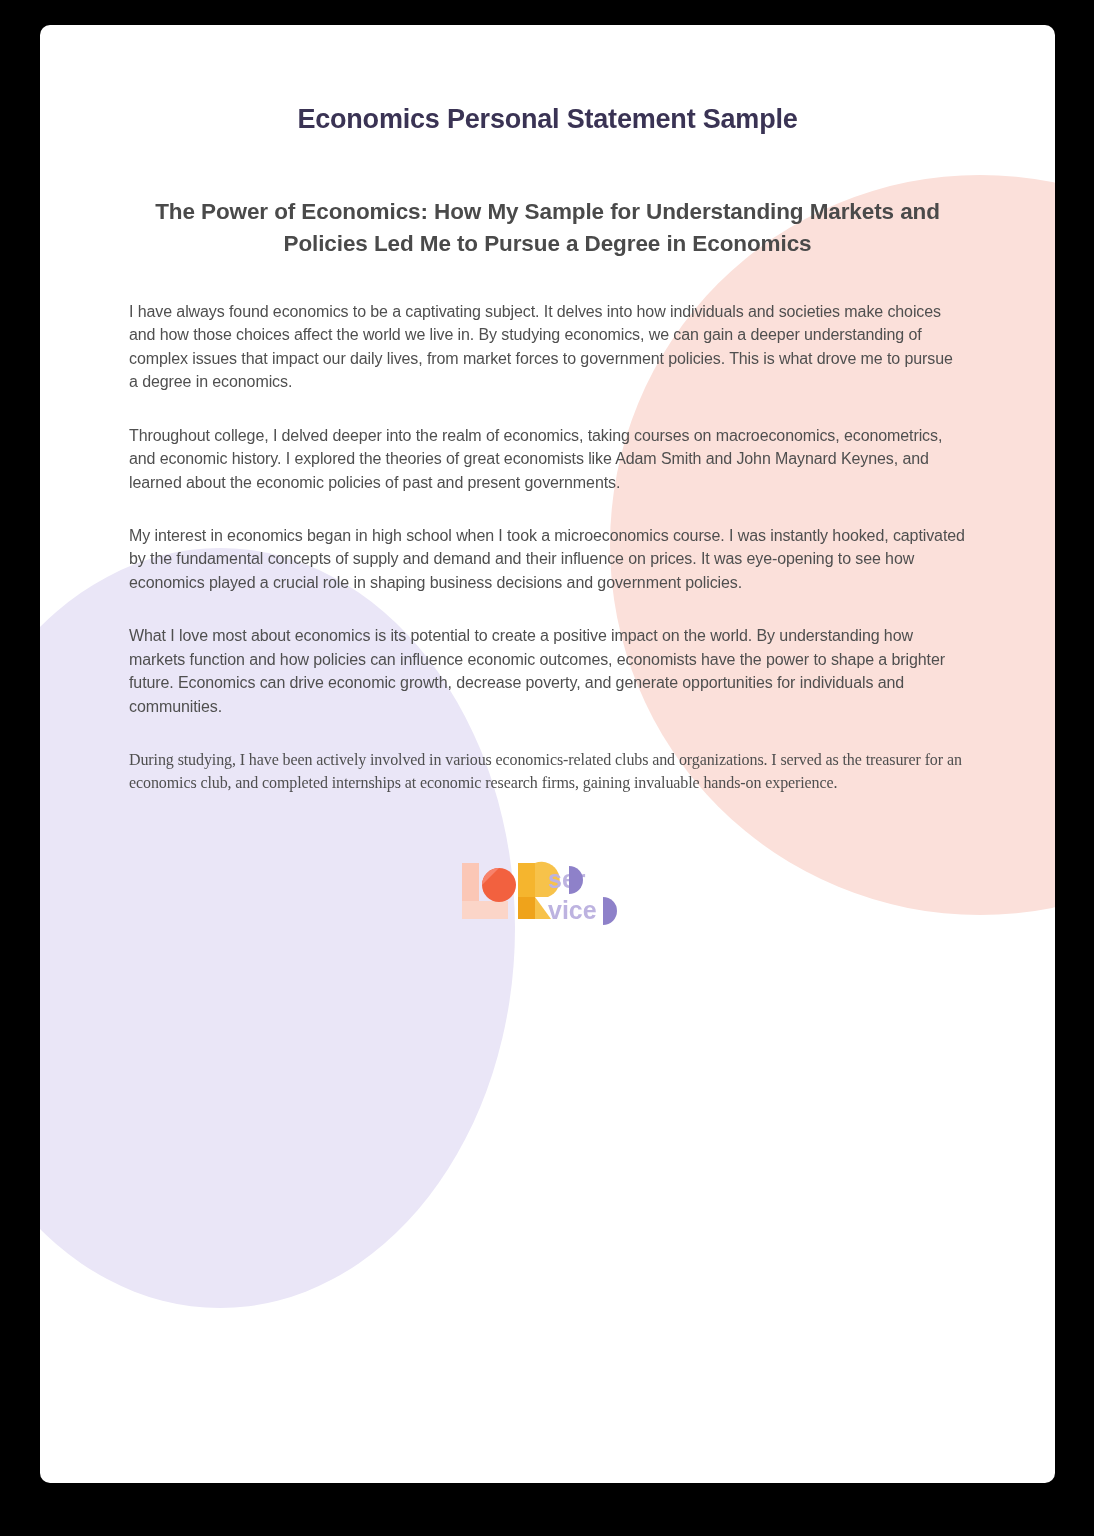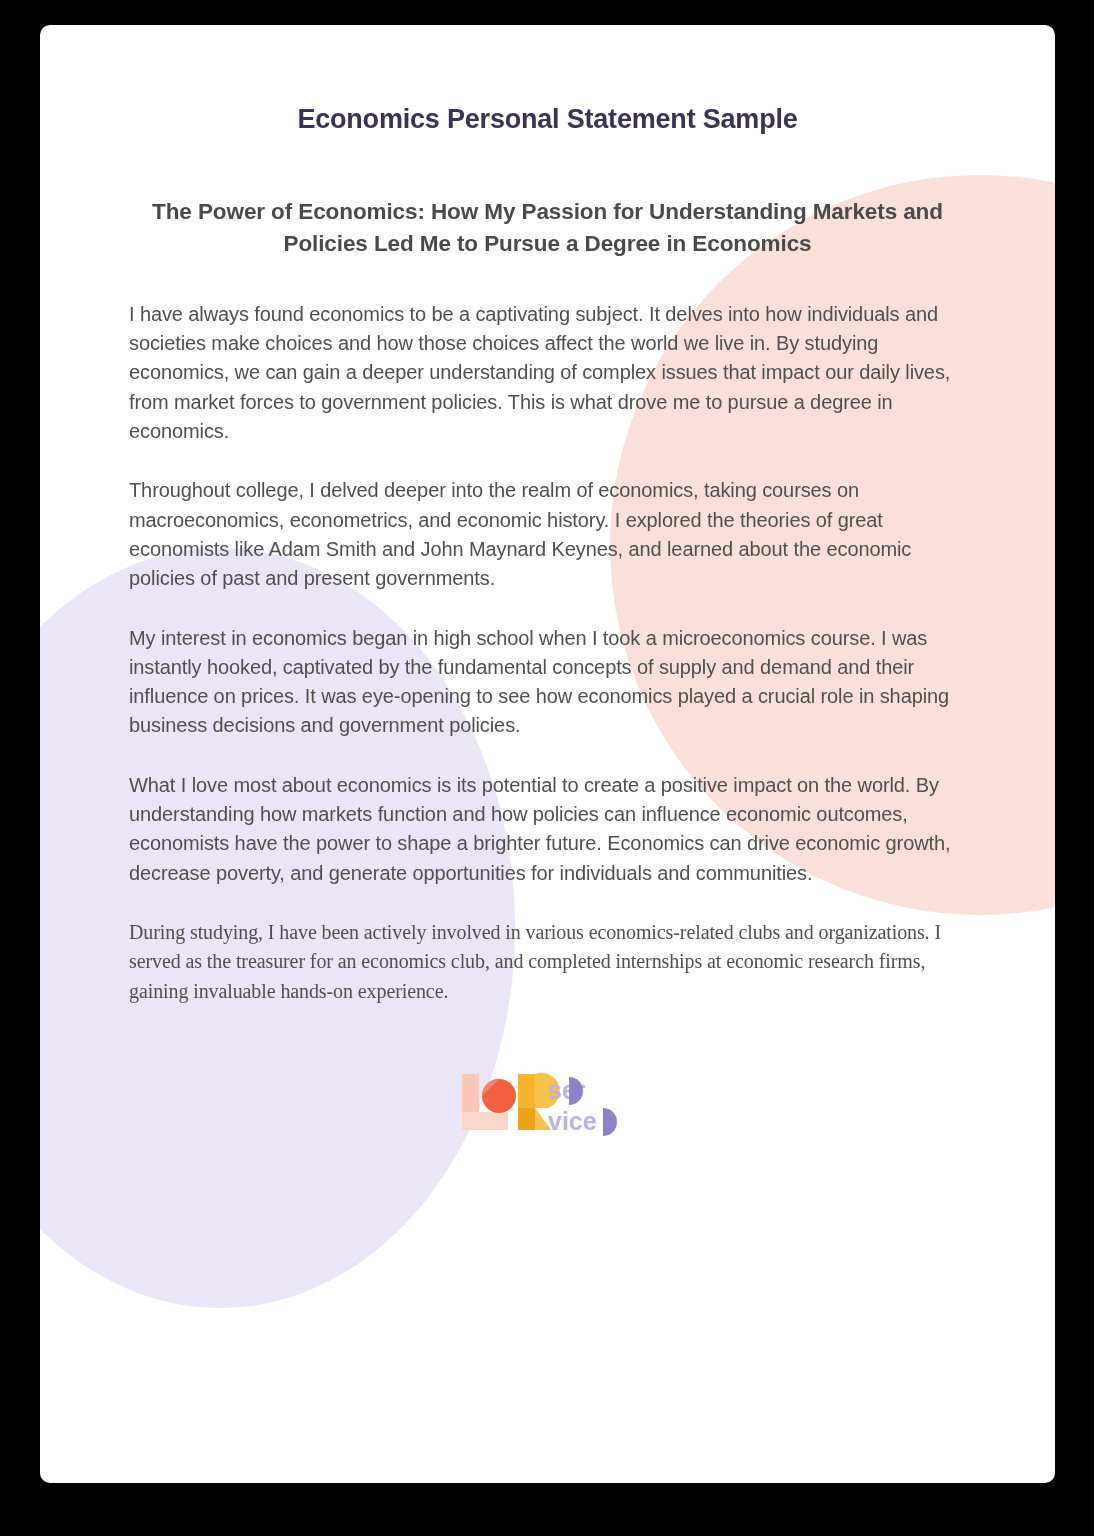--- a/index.html
+++ b/index.html
@@ -95,21 +95,21 @@
   }
 
   .body-block {
     margin: 0;
     padding: 0 90px 0 89px;
     padding-top: 40px;
   }
 
   .para {
     color: #4F4F4F;
-    font-size: 20px;
+    font-size: 16px;
     line-height: 1.465;
     margin: 0 0 30px 0;
     letter-spacing: -0.1px;
   }
   .para:last-child { margin-bottom: 0; font-family: Liberation Serif, serif; }
 
   
   .logo-wrap {
     position: relative;
     z-index: 3;
@@ -142,21 +142,21 @@
 
   <div class="page">
 
     <div class="blob blob-pink"></div>
     <div class="blob blob-purple"></div>
 
     <div class="content">
 
       <h1 class="doc-title">Economics Personal Statement Sample</h1>
 
-      <h2 class="doc-subtitle">The Power of Economics: How My Passion for Understanding Markets and Policies Led Me to Pursue a Degree in Economics</h2>
+      <h2 class="doc-subtitle">The Power of Economics: How My Sample for Understanding Markets and Policies Led Me to Pursue a Degree in Economics</h2>
 
       <div class="body-block">
         <p class="para">I have always found economics to be a captivating subject. It delves into how individuals and societies make choices and how those choices affect the world we live in. By studying economics, we can gain a deeper understanding of complex issues that impact our daily lives, from market forces to government policies. This is what drove me to pursue a degree in economics.</p>
         <p class="para">Throughout college, I delved deeper into the realm of economics, taking courses on macroeconomics, econometrics, and economic history. I explored the theories of great economists like Adam Smith and John Maynard Keynes, and learned about the economic policies of past and present governments.</p>
         <p class="para">My interest in economics began in high school when I took a microeconomics course. I was instantly hooked, captivated by the fundamental concepts of supply and demand and their influence on prices. It was eye-opening to see how economics played a crucial role in shaping business decisions and government policies.</p>
         <p class="para">What I love most about economics is its potential to create a positive impact on the world. By understanding how markets function and how policies can influence economic outcomes, economists have the power to shape a brighter future. Economics can drive economic growth, decrease poverty, and generate opportunities for individuals and communities.</p>
         <p class="para">During studying, I have been actively involved in various economics-related clubs and organizations. I served as the treasurer for an economics club, and completed internships at economic research firms, gaining invaluable hands-on experience.</p>
       </div>
 
       <div class="logo-wrap">

